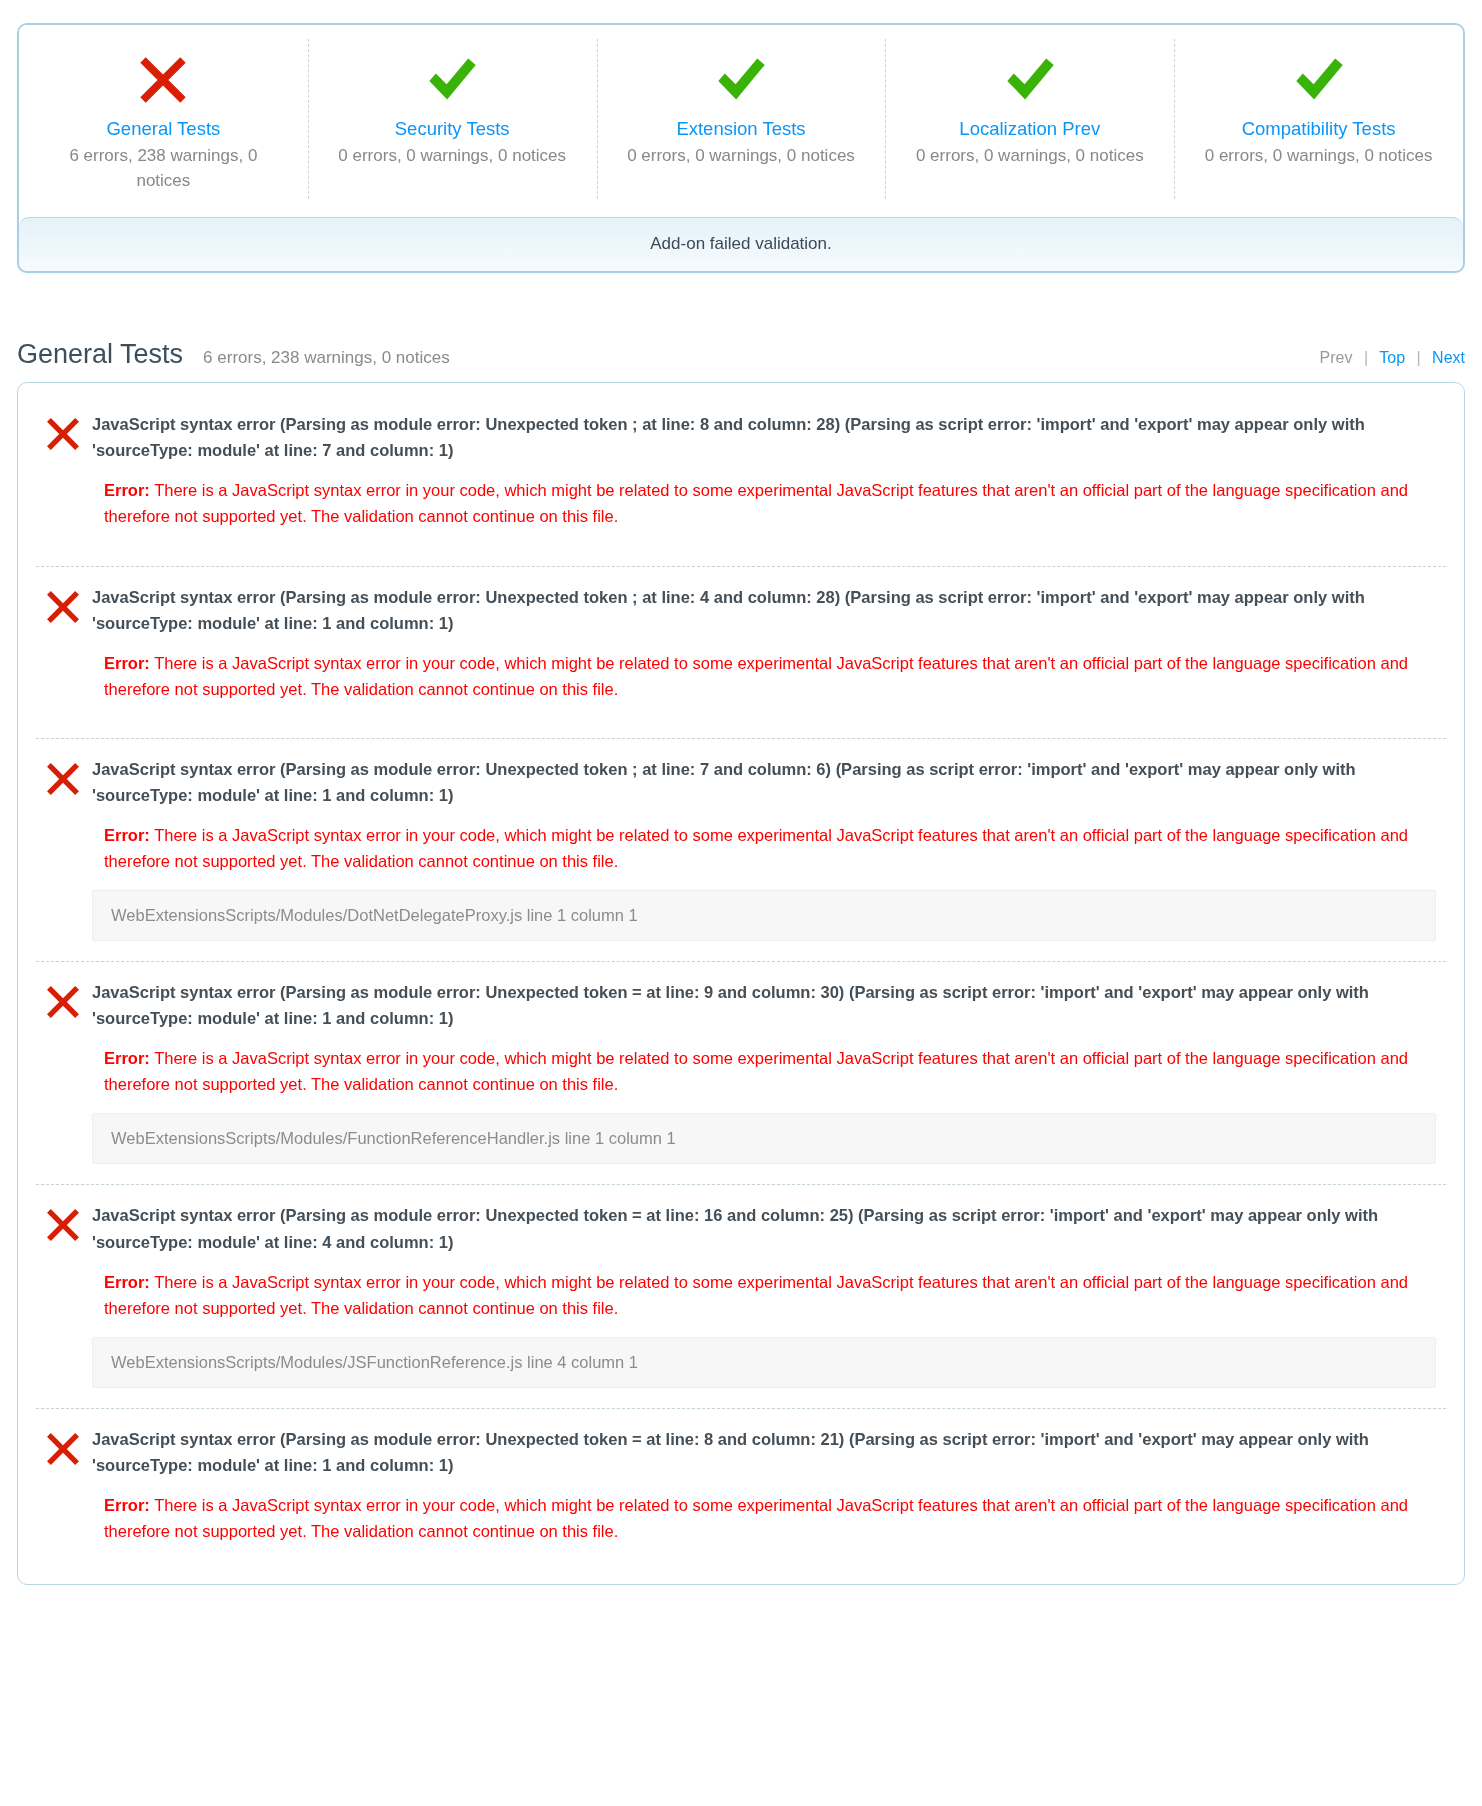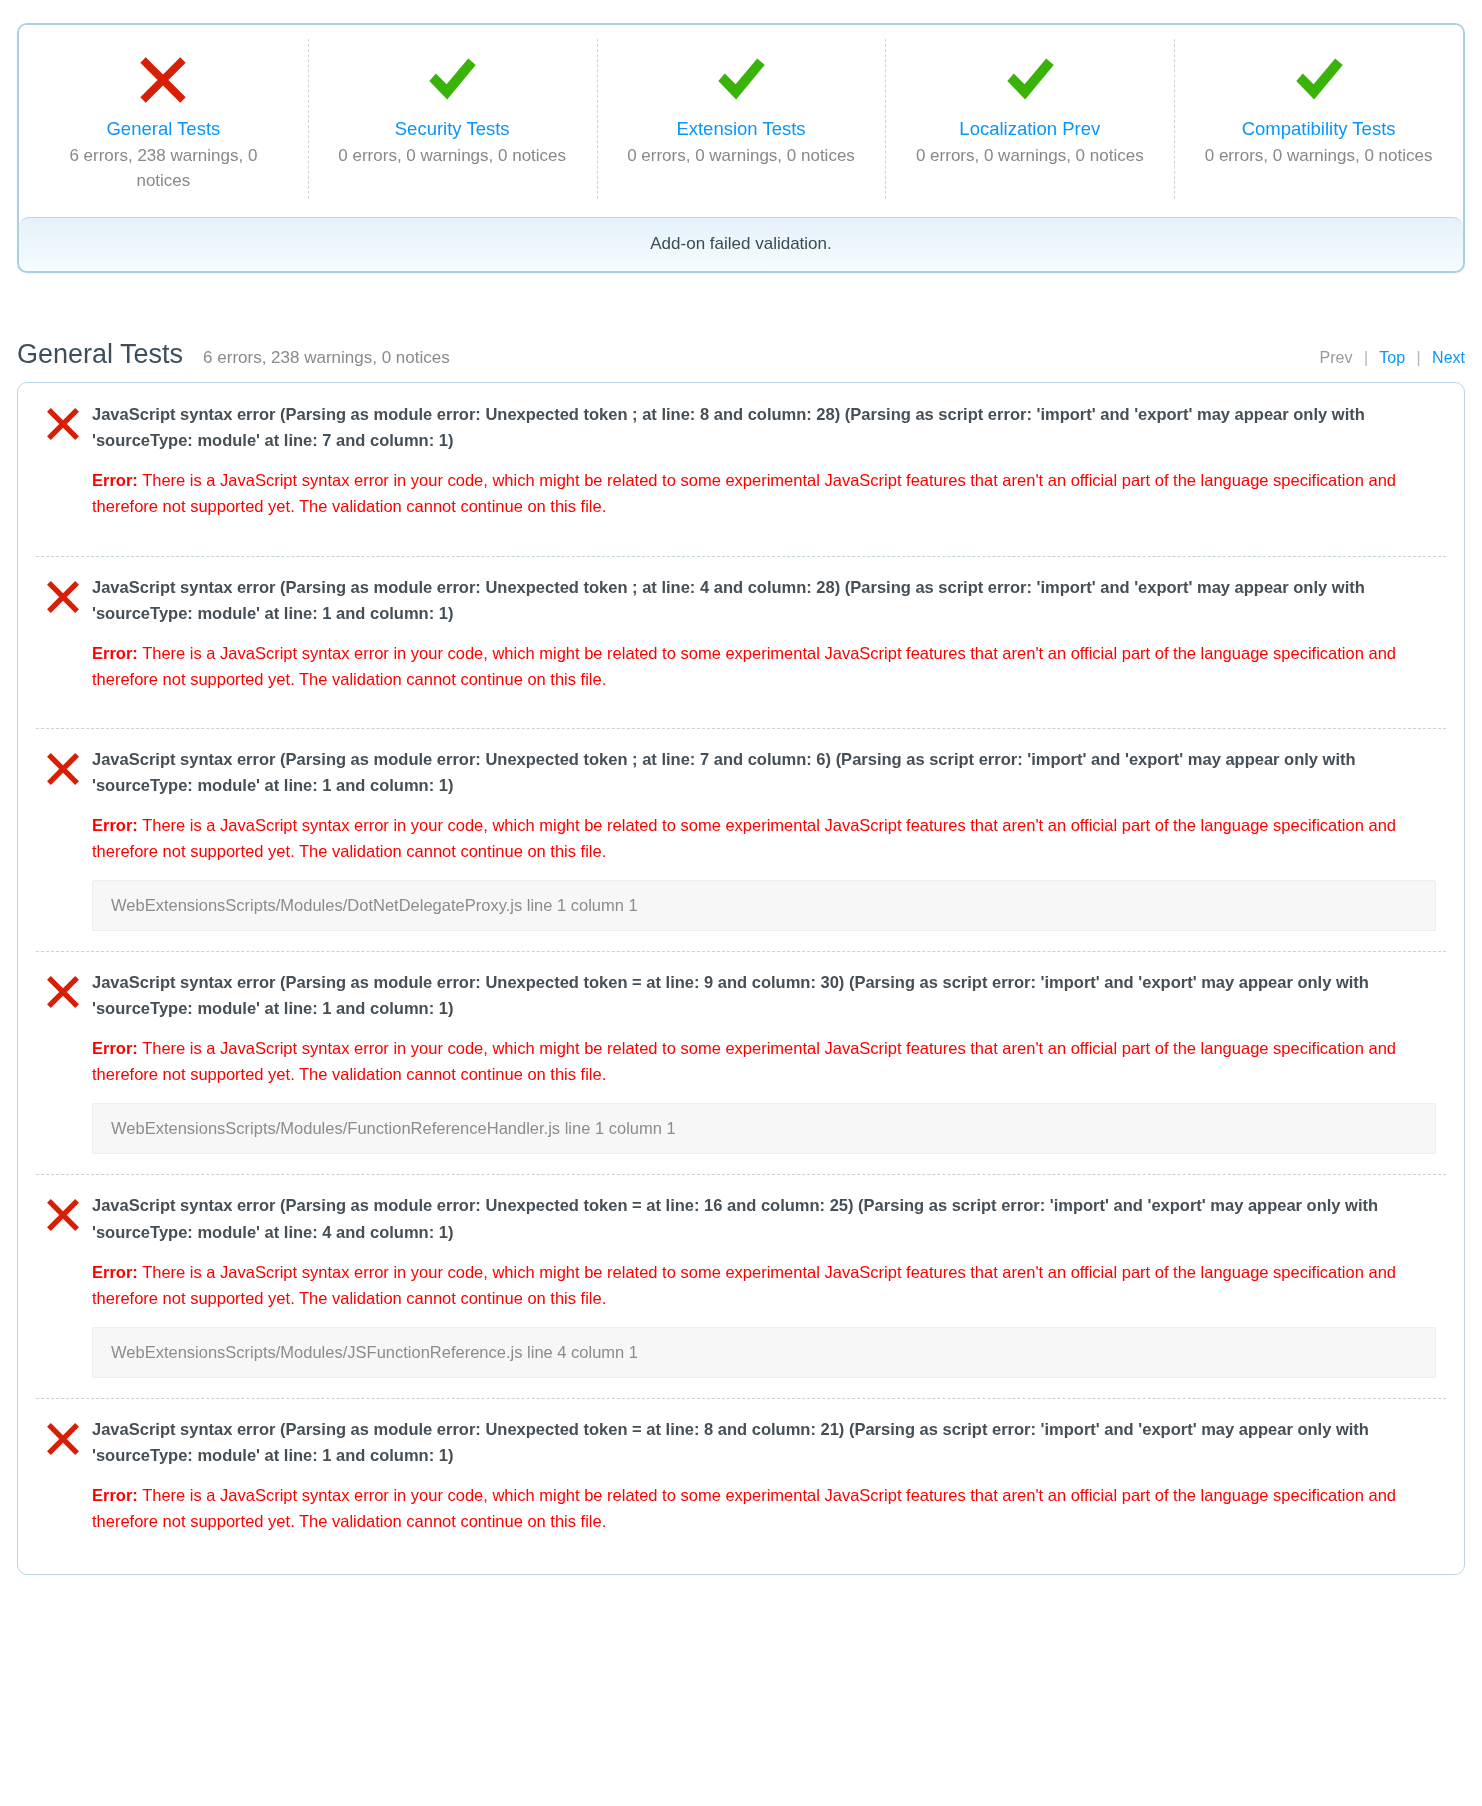--- a/index.html
+++ b/index.html
@@ -105,21 +105,21 @@
   }
   .section-nav .disabled { color: #9a9a9a; }
   .section-nav .sep { color: #b5b5b5; padding: 0 7px; }
 
   
   .results-box {
     margin: 0 17px;
     border: 1px solid #b9d6e6;
     border-radius: 10px;
     background: #ffffff;
-    padding: 0 0 4px 0;
+    padding: 10px 0 4px 0;
   }
   .result-item {
     display: flex;
     align-items: flex-start;
     padding: 18px 28px 20px 22px;
     position: relative;
   }
   .result-item + .result-item::before {
     content: "";
     position: absolute;
@@ -144,21 +144,21 @@
     font-weight: bold;
     font-size: 16.5px;
     line-height: 1.58;
     color: #454f57;
     margin: 0 0 14px 0;
   }
   .result-desc {
     color: #ff0000;
     font-size: 16.5px;
     line-height: 1.58;
-    margin: 0 0 16px 0;
+    margin: 0 0 16px 12px;
   }
   .result-desc .lbl { font-weight: bold; }
   .result-file {
     background: #f7f7f7;
     border: 1px solid #eeeeee;
     color: #8c8c8c;
     font-size: 16.5px;
     padding: 13px 18px;
     border-radius: 2px;
     line-height: 1.4;

